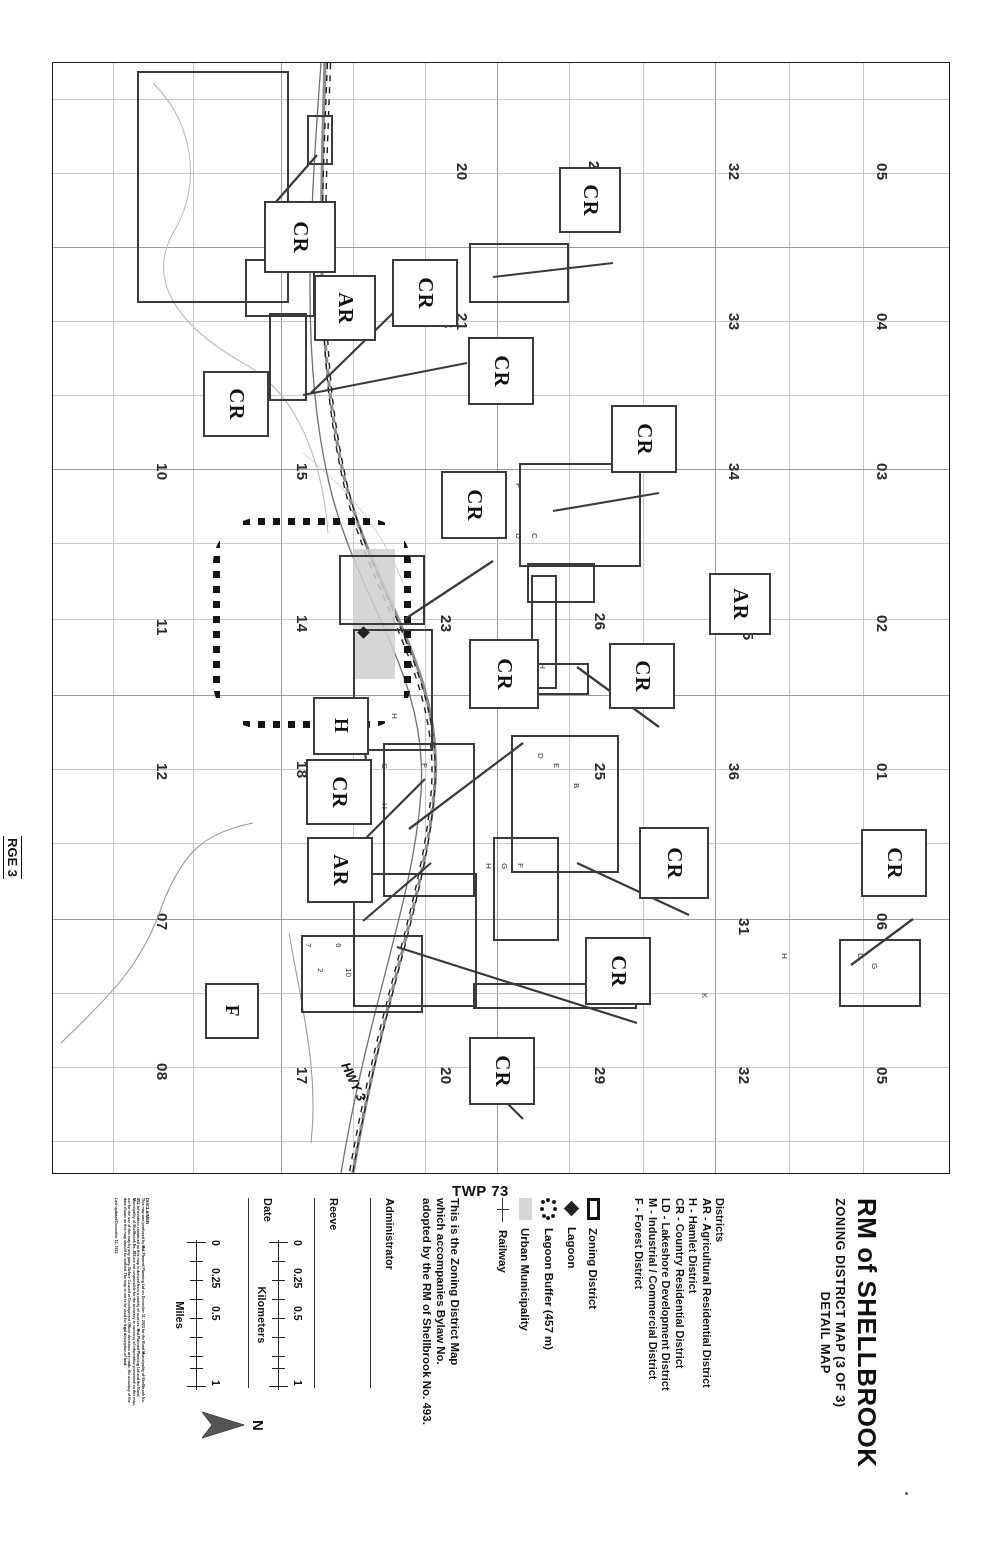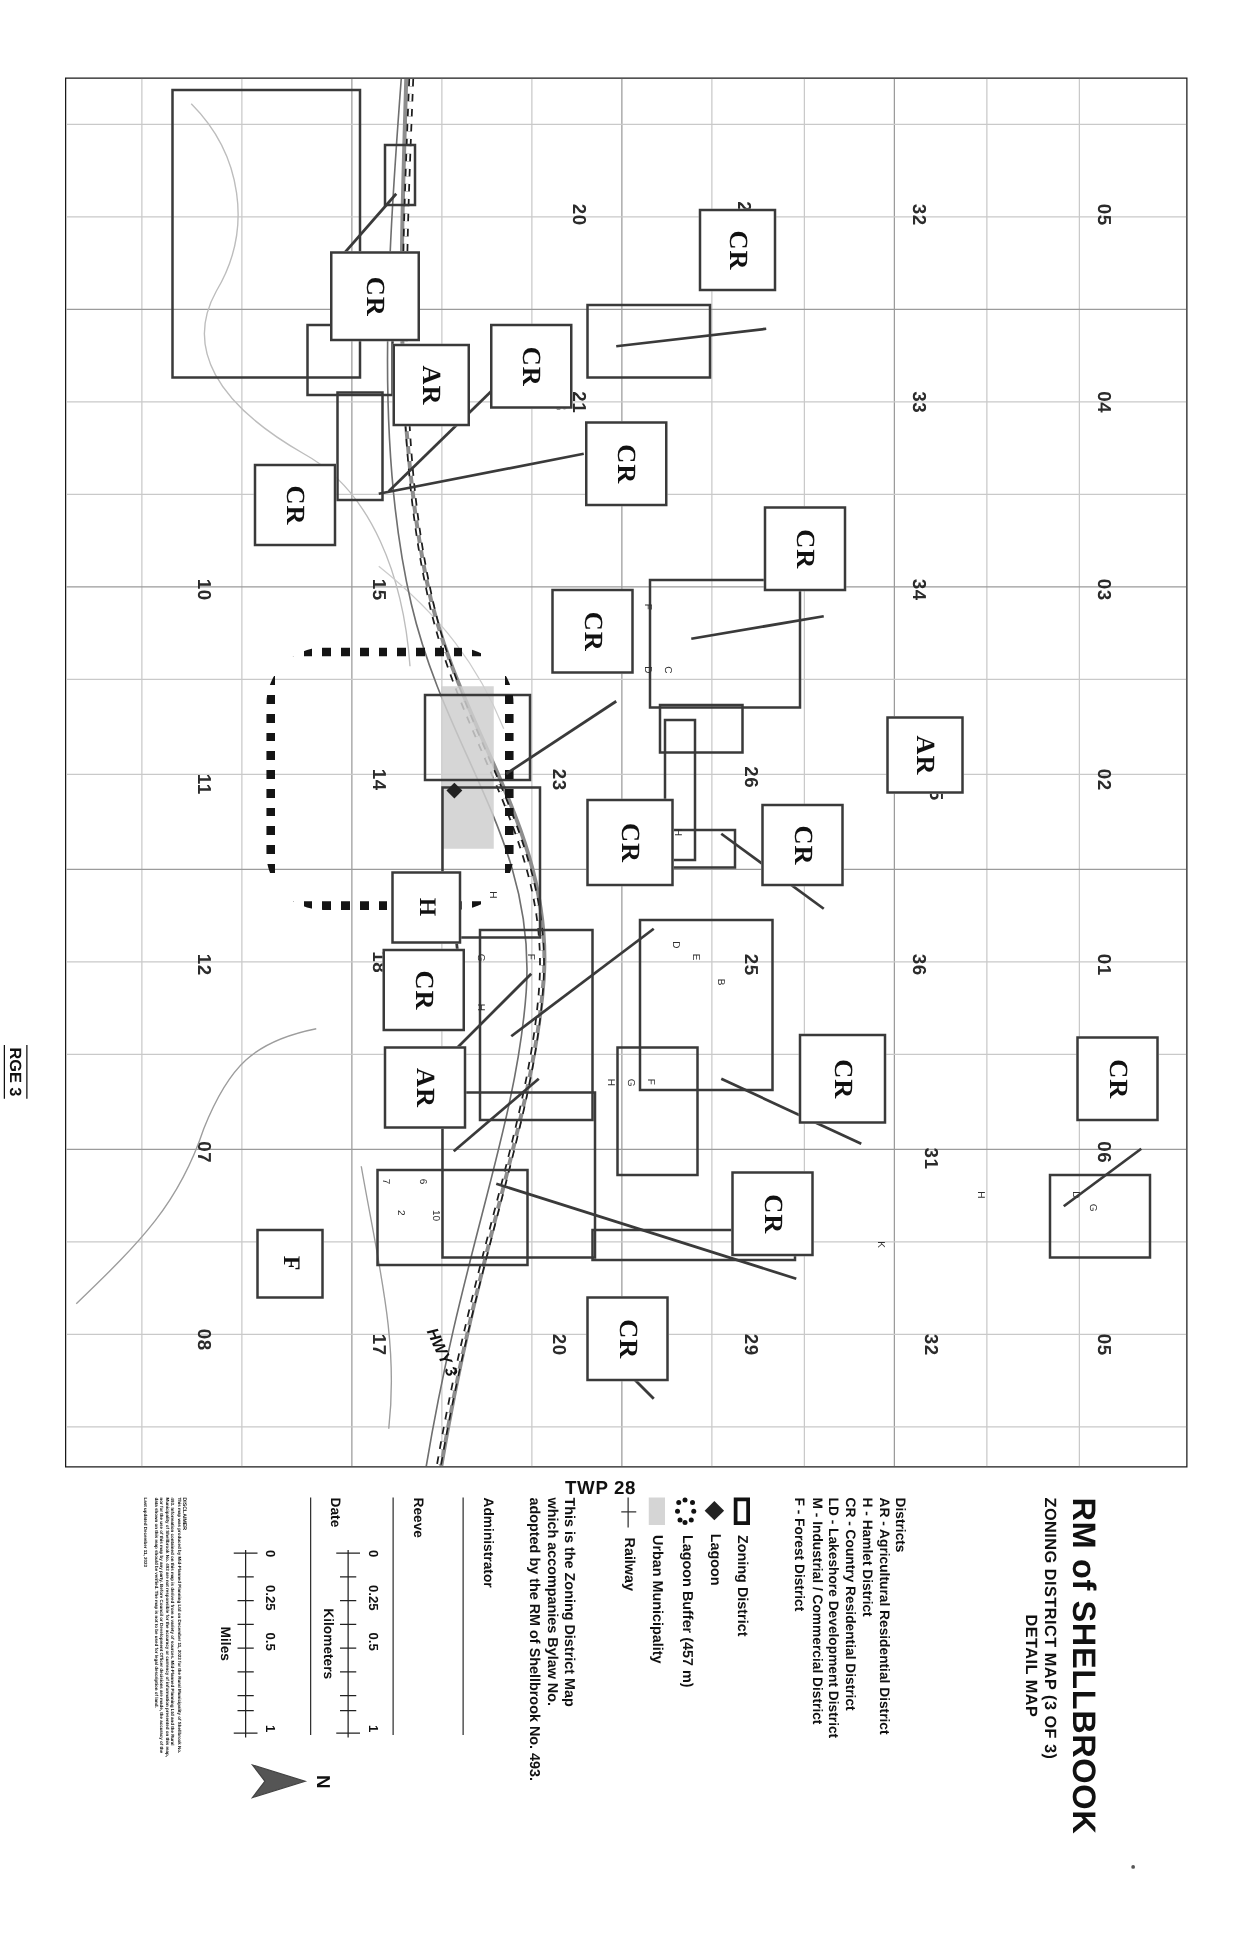--- a/index.html
+++ b/index.html
@@ -336,21 +336,21 @@
   <div class="callout small" style="left:152px;top:920px;width:50px;height:52px;">
       <span>F</span>
     </div>
   <div class="callout" style="left:416px;top:974px;width:62px;height:64px;">
       <span>CR</span>
     </div>
 
 </div>
 
 <div id="rge-label">RGE 3</div>
-<div id="twp-label">TWP 28</div>
+<div id="twp-label">TWP 73</div>
 <div id="hwy-label">HWY 3</div>
 
 <div id="title-block" class="rot">
   <div id="map-title">RM of SHELLBROOK</div>
   <div id="map-sub1">ZONING DISTRICT MAP (3 OF 3)</div>
   <div id="map-sub2">DETAIL MAP</div>
 </div>
 
 <div id="districts-block" class="rot">
   <div class="dhead">Districts</div>

